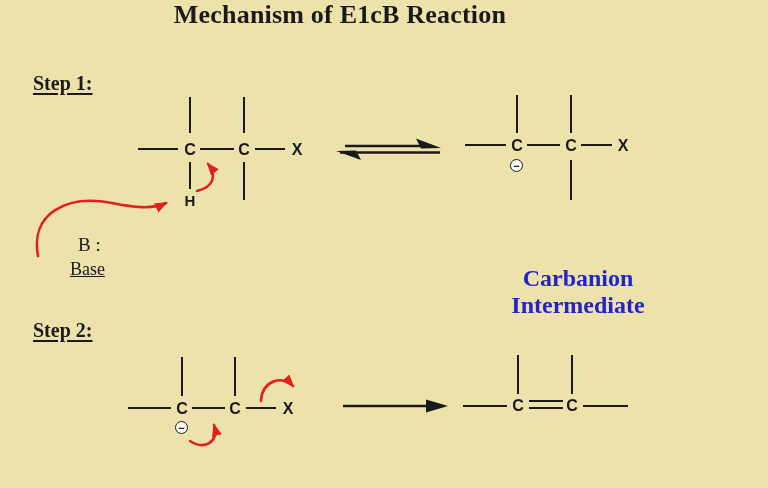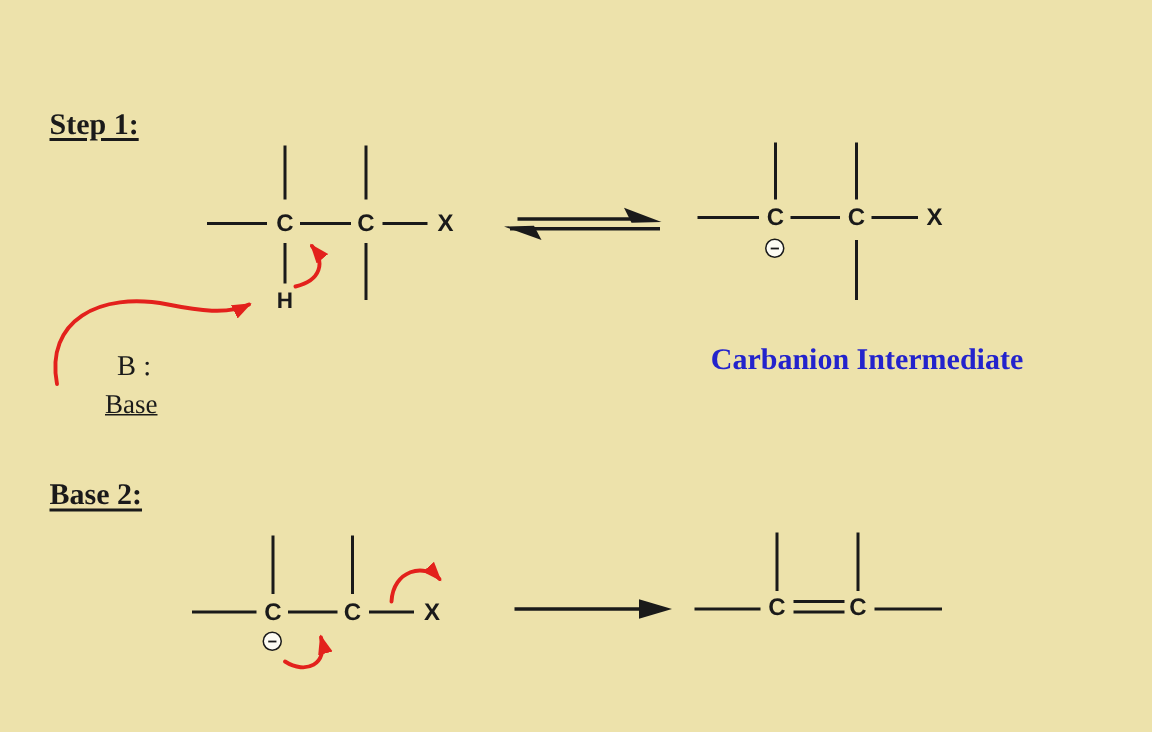--- a/index.html
+++ b/index.html
@@ -30,37 +30,39 @@
     border:1.6px solid var(--ink,#1A1A1A); border-radius:50%;
     background:#fdfcf4; display:flex; align-items:center; justify-content:center;
   }
   .charge i {
     font-style:normal; font-family:"Liberation Sans",sans-serif;
     font-weight:bold; font-size:11px; line-height:10px; color:var(--ink,#1A1A1A);
   }
   .base-symbol { font-size:19px; }
   .base-label  { font-size:18px; }
   .blue-label {
-    text-align:center; font-weight:bold; font-size:20px;
+    text-align:center; font-weight:bold; font-size:24px;
     color:var(--label-blue,#2323CC);
+    margin-top:36px;
   }
   .watermark {
     text-align:center; font-weight:bold; font-size:17px;
     color:var(--watermark-red,#E04040);
   }
   svg.overlay { position:absolute; left:0; top:0; pointer-events:none; }
   .arrow-stroke { fill:none; stroke:var(--accent-red,#E3211C); stroke-width:2.6; stroke-linecap:round; }
   .ink-stroke   { fill:none; stroke:var(--ink,#1A1A1A); stroke-width:2.3; }
   .ink-fill     { fill:var(--ink,#1A1A1A); stroke:none; }
 </style>
 </head>
 <body>
 
 <div id="canvas">
 
+  <div class="abs title">Mechanism of E1cB Reaction</div>
 
   <div class="abs heading" style="left:33px; top:72px;font-family:Liberation Serif, serif;">Step 1:</div>
 
   <div class="bond" style="left:189px; top:97px;  width:2px; height:36px;"></div>
   <div class="bond" style="left:243px; top:97px;  width:2px; height:36px;"></div>
   <div class="bond" style="left:138px; top:148px; width:40px; height:2px;"></div>
   <div class="bond" style="left:200px; top:148px; width:34px; height:2px;"></div>
   <div class="bond" style="left:255px; top:148px; width:30px; height:2px;"></div>
   <div class="bond" style="left:243px; top:162px; width:2px; height:38px;"></div>
   <div class="bond" style="left:189px; top:162px; width:2px; height:27px;"></div>
@@ -81,21 +83,21 @@
   <span class="atom" style="left:509px; top:137px;">C</span>
   <span class="atom" style="left:563px; top:137px;">C</span>
   <span class="atom" style="left:615px; top:137px;">X</span>
   <span class="charge" style="left:510px; top:159px;">
       <i>−</i>
     </span>
 
   <div class="abs blue-label" style="left:462px; top:229px; width:232px;">Carbanion Intermediate</div>
 
 
-  <div class="abs heading" style="left:33px; top:319px;">Base 2:</div>
+  <div class="abs heading" style="left:33px; top:319px;">Step 2:</div>
 
   <div class="bond" style="left:128px; top:407px; width:43px; height:2px;"></div>
   <div class="bond" style="left:181px; top:357px; width:2px; height:39px;"></div>
   <div class="bond" style="left:192px; top:407px; width:33px; height:2px;"></div>
   <div class="bond" style="left:234px; top:357px; width:2px; height:39px;"></div>
   <div class="bond" style="left:246px; top:407px; width:30px; height:2px;"></div>
   <span class="atom" style="left:174px; top:400px;">C</span>
   <span class="atom" style="left:227px; top:400px;">C</span>
   <span class="atom" style="left:280px; top:400px;">X</span>
   <span class="charge" style="left:175px; top:421px;">

